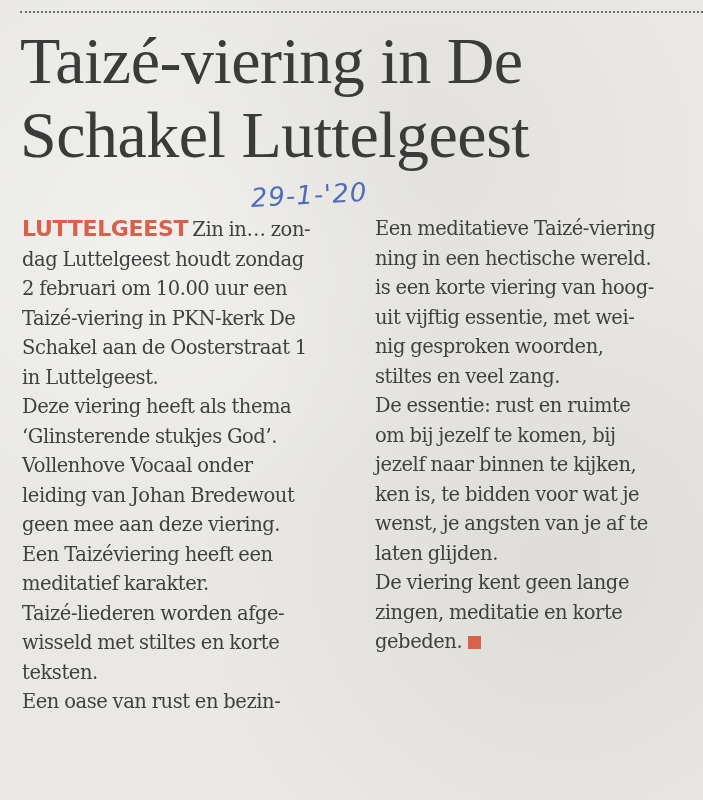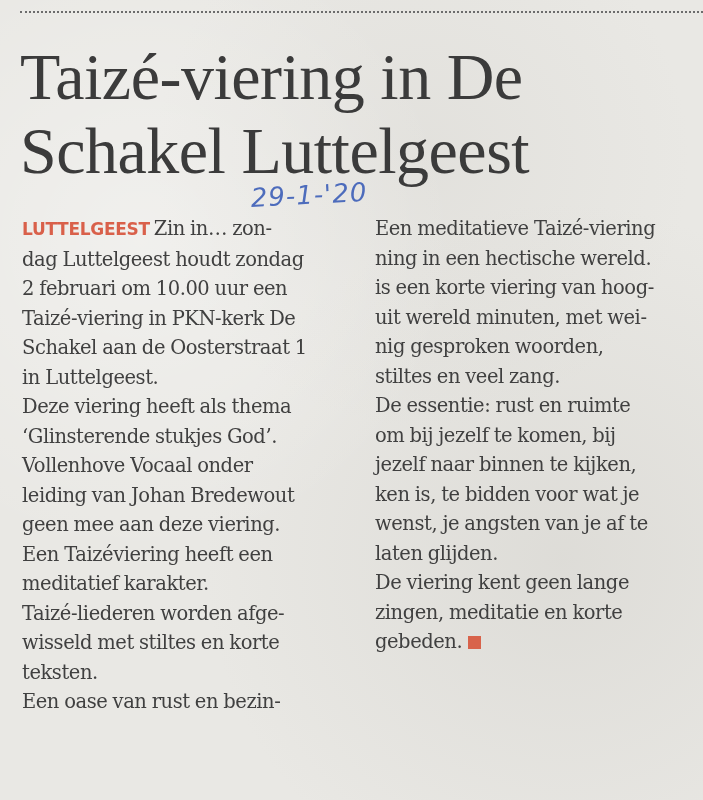--- a/index.html
+++ b/index.html
@@ -23,21 +23,21 @@
       position: absolute;
       left: 20px;
       right: 0;
       top: 11px;
       height: 0;
       border-top: 2px dotted #6c6c6c;
     }
     .headline {
       position: absolute;
       left: 20px;
-      top: 40px;
+      top: 24px;
       width: 680px;
       margin: 0;
       font-family: "Liberation Serif", "DejaVu Serif", serif;
       font-weight: normal;
       font-size: 66px;
       line-height: 74px;
       letter-spacing: -0.5px;
       color: #3b3b3b;
     }
     .headline span { display: block; white-space: nowrap; }
@@ -63,21 +63,21 @@
       color: #404040;
       letter-spacing: -0.45px;
       word-spacing: -0.5px;
     }
     .col-left { left: 22px; width: 335px; }
     .col-right { left: 375px; width: 328px; }
     .line { display: block; white-space: nowrap; }
     .dateline {
       font-family: "DejaVu Sans", "Liberation Sans", sans-serif;
       font-weight: bold;
-      font-size: 17px;
+      font-size: 22px;
       color: #d9604a;
       letter-spacing: -0.3px;
       margin-right: 4px;
     }
     .end-mark {
       display: inline-block;
       width: 13px;
       height: 13px;
       background: #d8634b;
       margin-left: 6px;
@@ -113,21 +113,21 @@
   <span class="line">Taizé-liederen worden afge-</span>
   <span class="line">wisseld met stiltes en korte</span>
   <span class="line">teksten.</span>
   <span class="line">Een oase van rust en bezin-</span>
 </div>
 
 <div class="column col-right">
   <span class="line">Een meditatieve Taizé-viering</span>
   <span class="line">ning in een hectische wereld.</span>
   <span class="line">is een korte viering van hoog-</span>
-  <span class="line">uit wereld minuten, met wei-</span>
+  <span class="line">uit vijftig essentie, met wei-</span>
   <span class="line">nig gesproken woorden,</span>
   <span class="line">stiltes en veel zang.</span>
   <span class="line">De essentie: rust en ruimte</span>
   <span class="line">om bij jezelf te komen, bij</span>
   <span class="line">jezelf naar binnen te kijken,</span>
   <span class="line">ken is, te bidden voor wat je</span>
   <span class="line">wenst, je angsten van je af te</span>
   <span class="line">laten glijden.</span>
   <span class="line">De viering kent geen lange</span>
   <span class="line">zingen, meditatie en korte</span>

